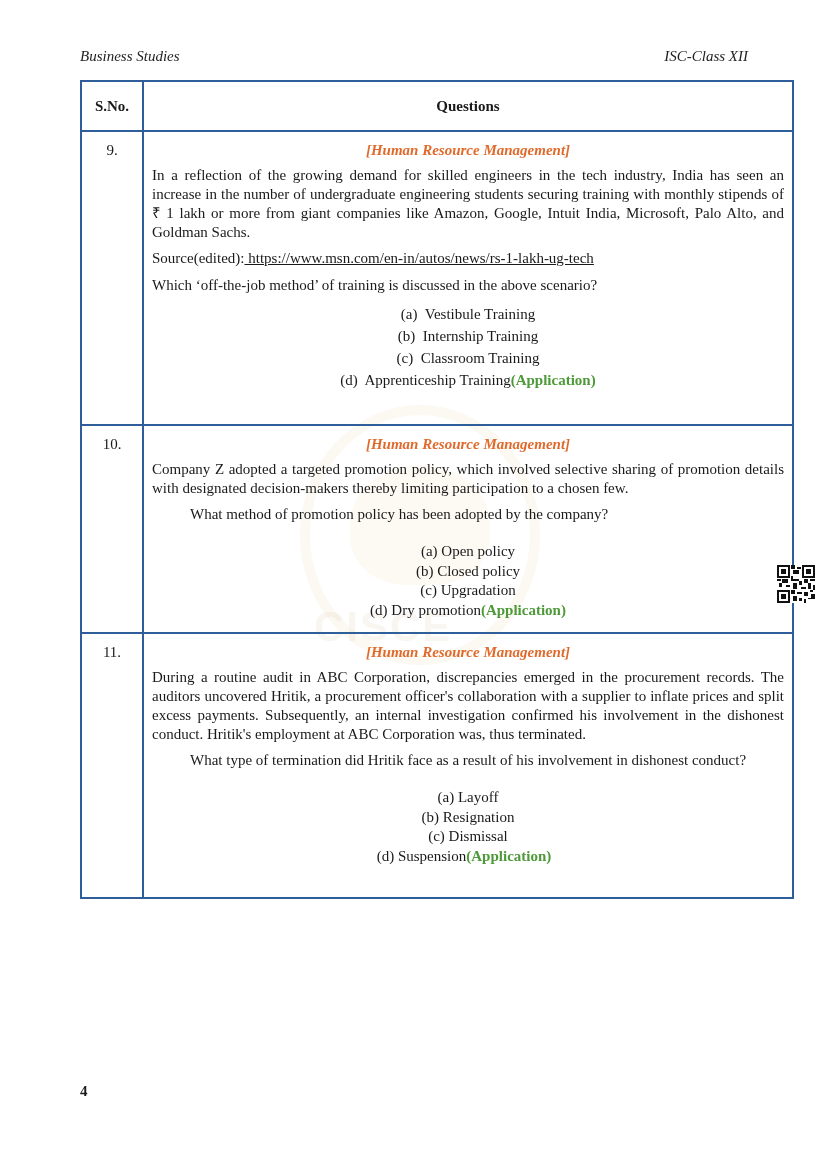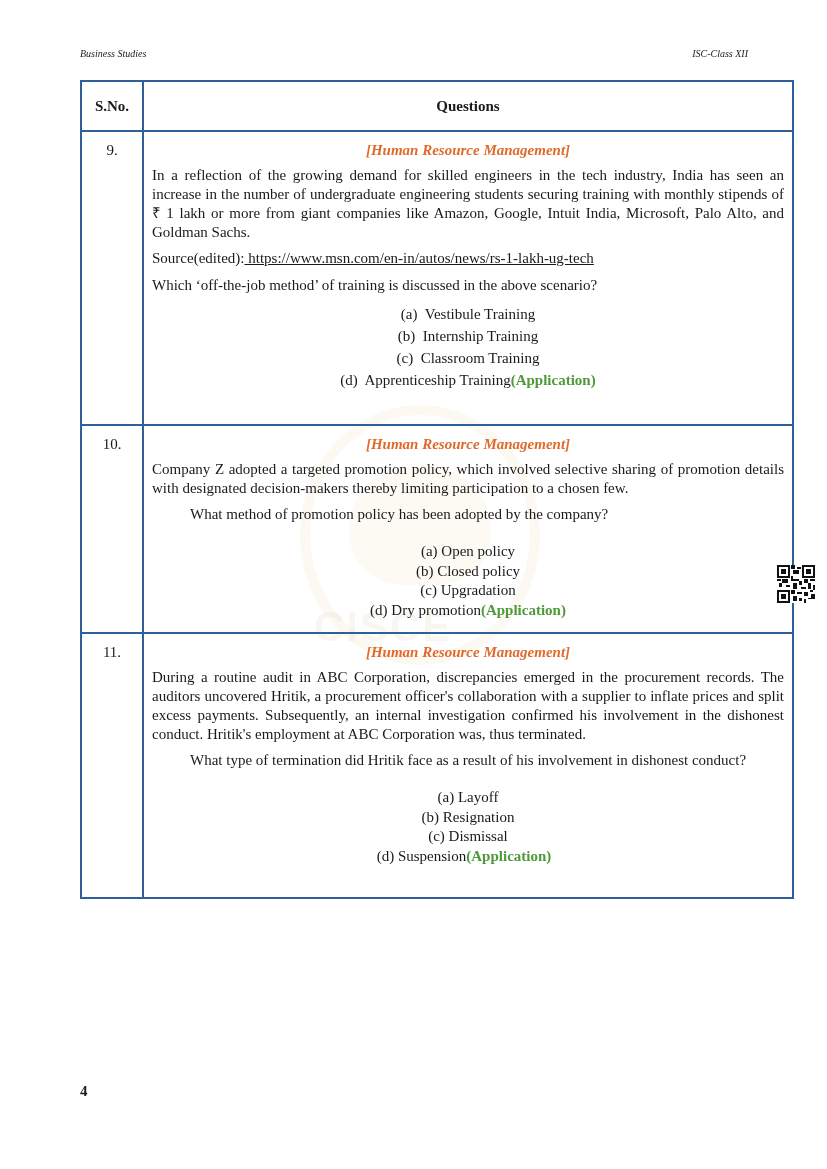--- a/index.html
+++ b/index.html
@@ -17,21 +17,21 @@
     }
     .page-header {
       position: absolute;
       top: 48px;
       left: 80px;
       width: 668px;
       display: flex;
       justify-content: space-between;
       font-family: "Liberation Serif", serif;
       font-style: italic;
-      font-size: 10px;
+      font-size: 15px;
       color: #222;
     }
     .watermark {
       position: absolute;
       left: 300px;
       top: 405px;
       width: 240px;
       height: 260px;
       border-radius: 50%;
       border: 10px solid rgba(232, 200, 150, 0.12);

